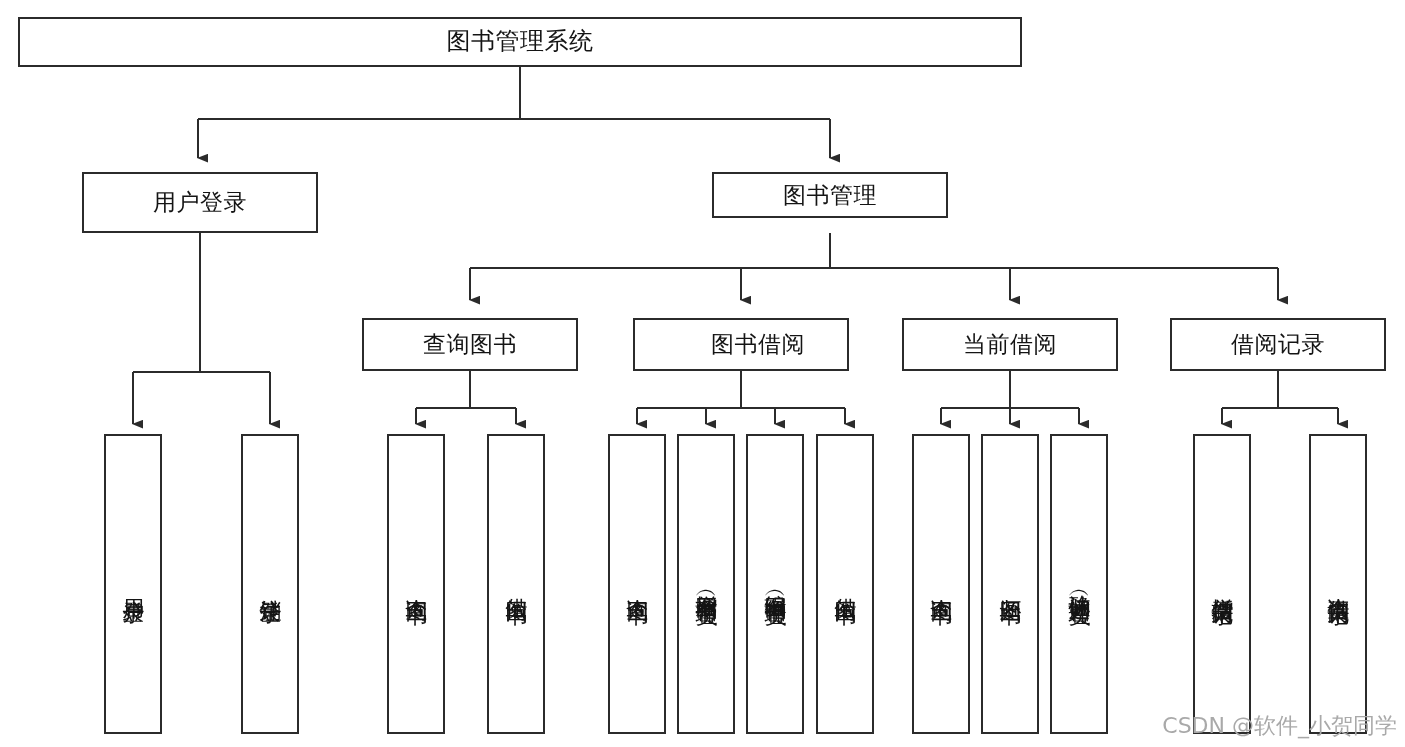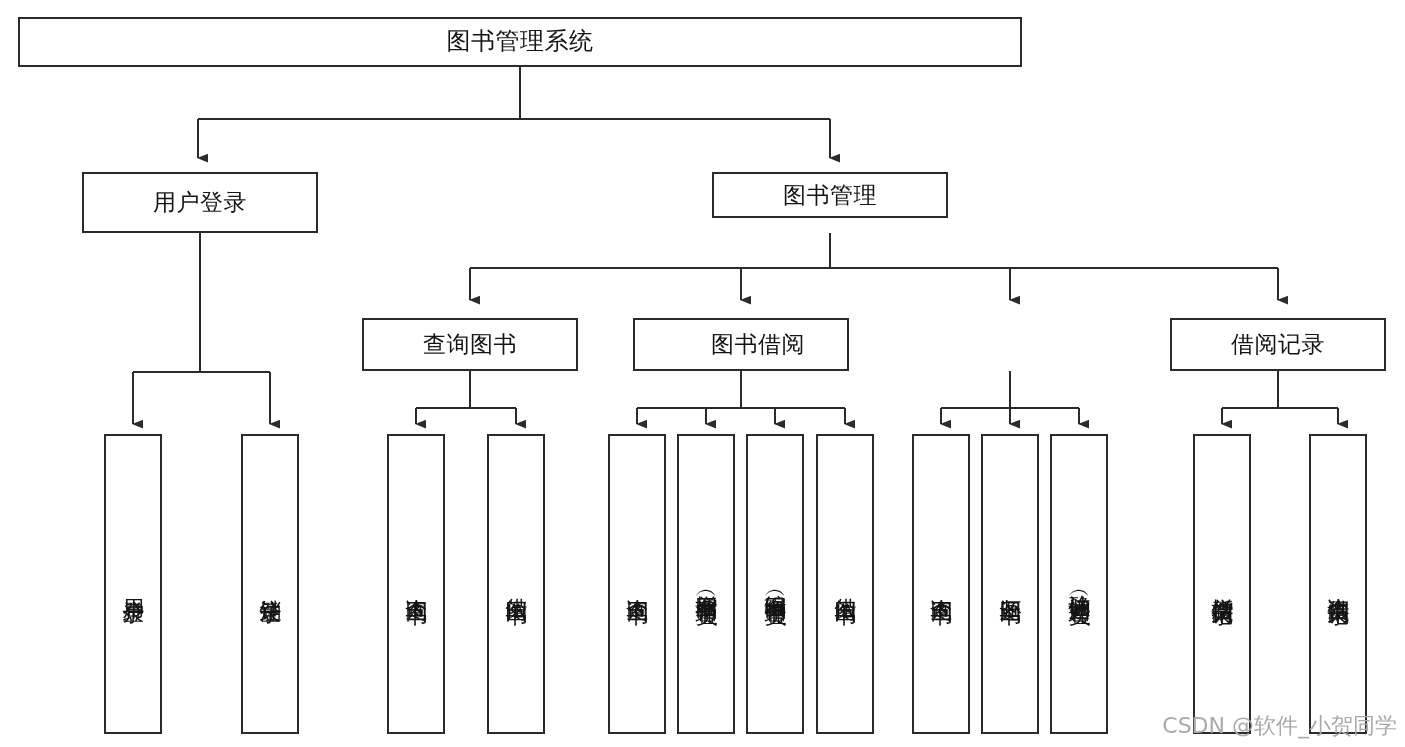--- a/index.html
+++ b/index.html
@@ -138,20 +138,23 @@
   <div class="node level2" style="left:712px; top:172px; width:236px; height:46px;">
     <span class="node-label">图书管理</span>
   </div>
 
   <div class="node level3" style="left:362px; top:318px; width:216px; height:53px;">
     <span class="node-label">查询图书</span>
   </div>
   <div class="node level3" style="left:633px; top:318px; width:216px; height:53px;padding-left:34px;">
     <span class="node-label">图书借阅</span>
   </div>
+  <div class="node level3" style="left:902px; top:318px; width:216px; height:53px;">
+    <span class="node-label">当前借阅</span>
+  </div>
   <div class="node level3" style="left:1170px; top:318px; width:216px; height:53px;">
     <span class="node-label">借阅记录</span>
   </div>
 
   <div class="node leaf" style="left:104px; top:434px; width:58px; height:300px;">
     <span class="node-label">用户登录</span>
   </div>
   <div class="node leaf" style="left:241px; top:434px; width:58px; height:300px;">
     <span class="node-label">注销登录</span>
   </div>

